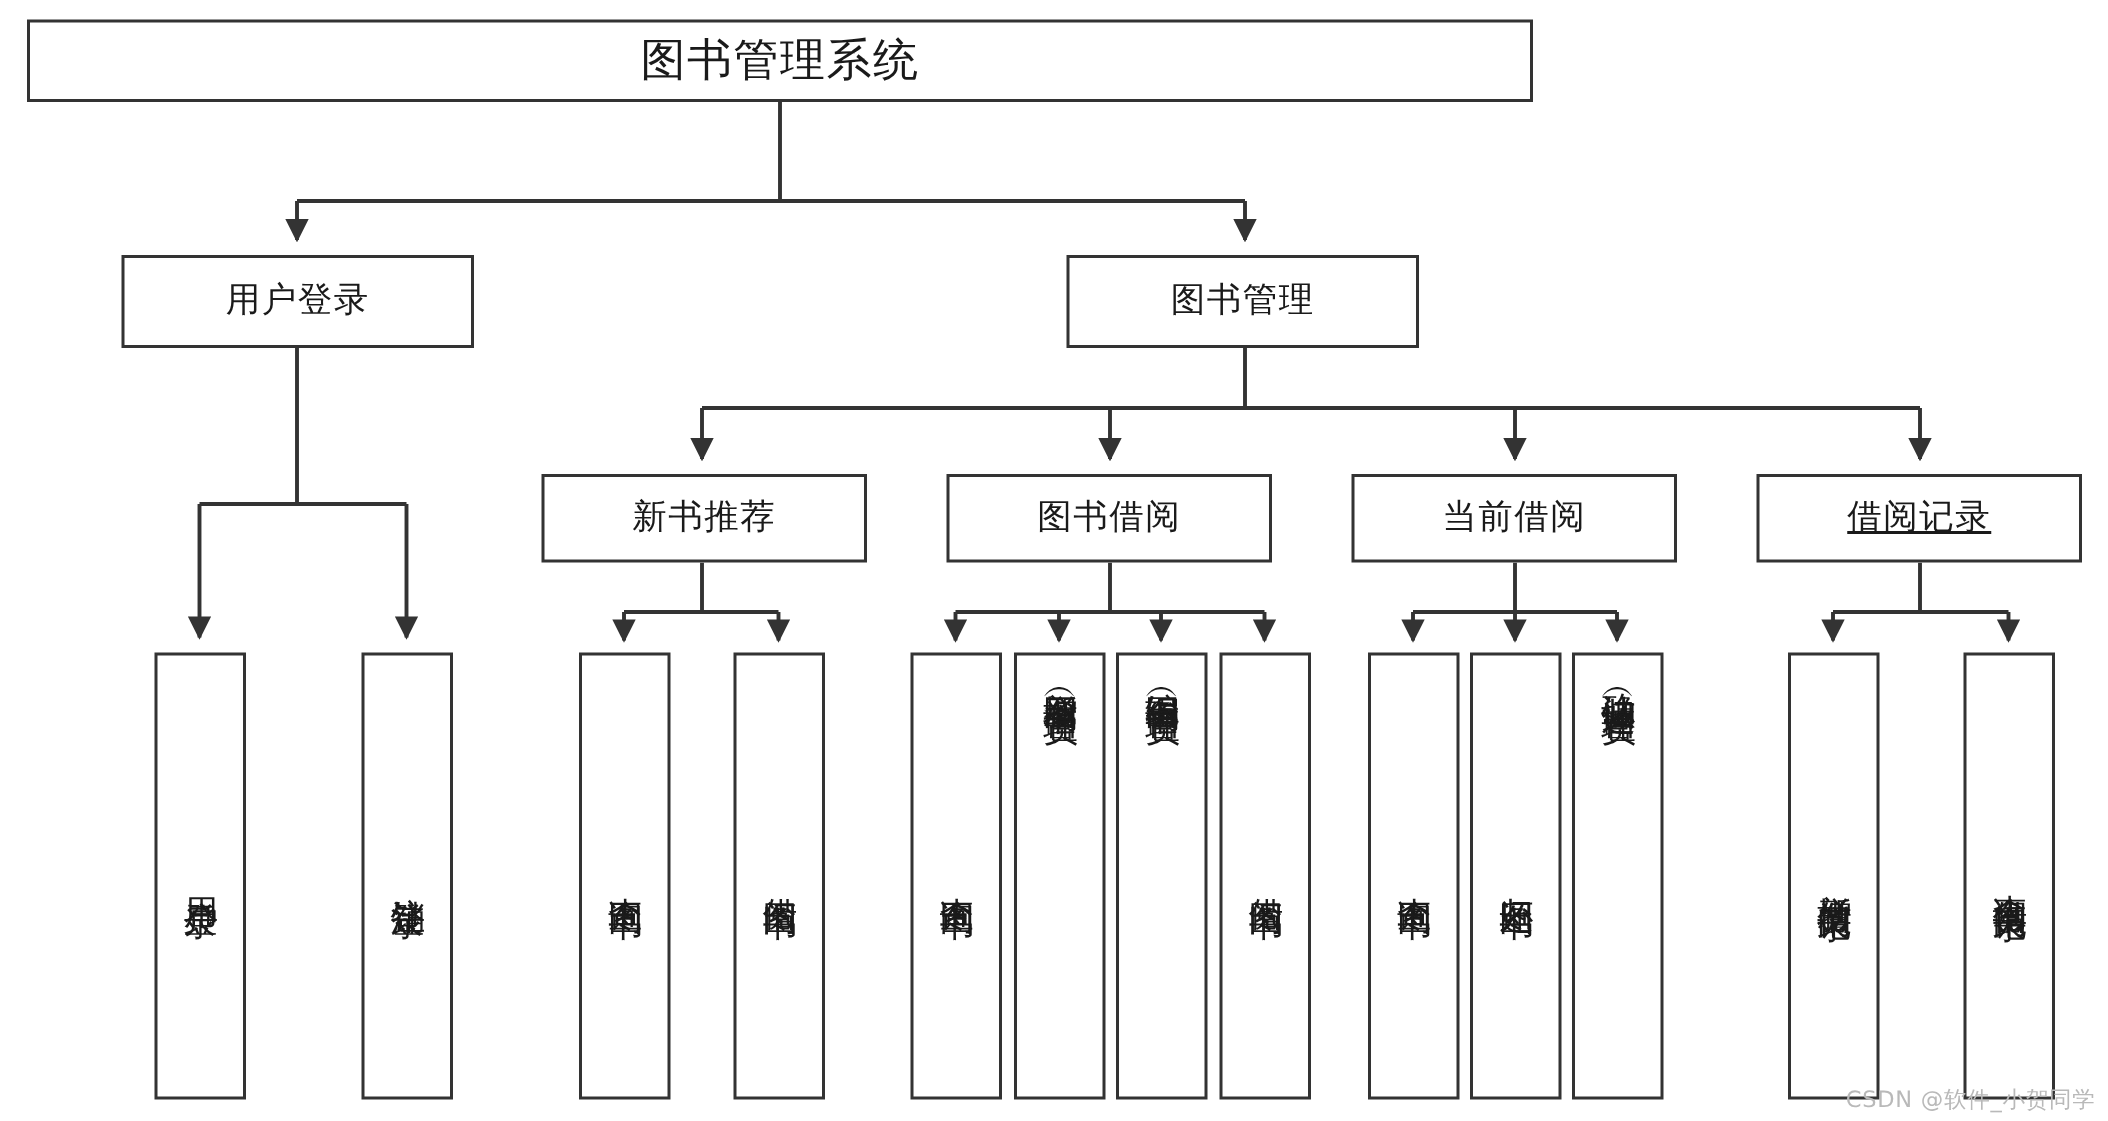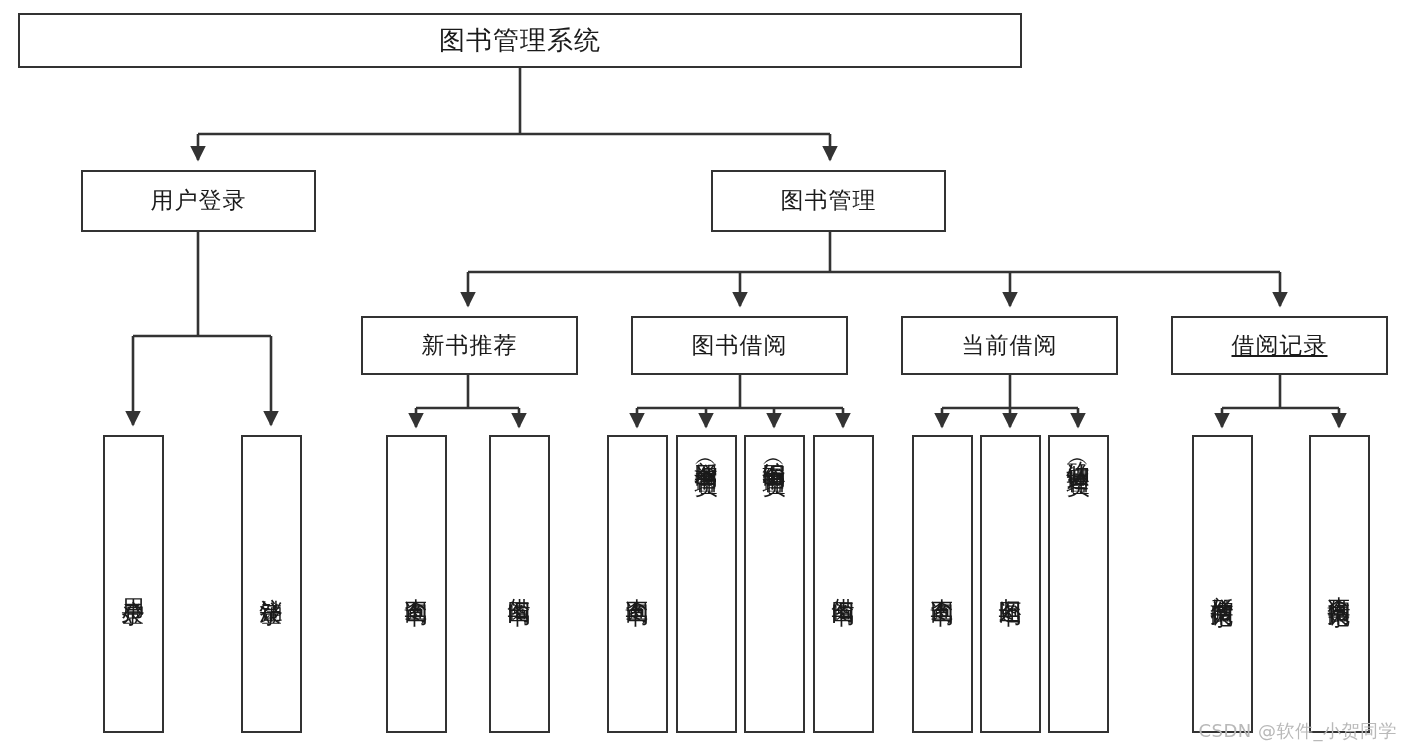--- a/index.html
+++ b/index.html
@@ -29,21 +29,21 @@
     align-items:center;
     justify-content:center;
     color:#1a1a1a;
     z-index:2;
   }
   .node.horiz{
     font-size:23px;
     letter-spacing:1px;
     line-height:1.2;
   }
-  .node.root{ font-size:26px; }
+  .node.root{ font-size:30px; }
   .node.leaf{
     font-size:23px;
     align-items:flex-start;
     justify-content:center;
     padding-top:0;
   }
   .vtext{
     writing-mode:vertical-rl;
     text-orientation:upright;
     -webkit-writing-mode:vertical-rl;
@@ -60,21 +60,21 @@
     justify-content:center;
   }
   .leaf-inner.tall{
     align-items:flex-start;
     padding-top:6px;
   }
   #watermark{
     position:absolute;
     right:8px;
     bottom:4px;
-    font-size:18px;
+    font-size:15px;
     color:#b9b9b9;
     letter-spacing:0.5px;
     z-index:5;
     white-space:nowrap;
     font-family:"DejaVu Sans","Liberation Sans",sans-serif;
   }
 </style>
 </head>
 <body>
 

